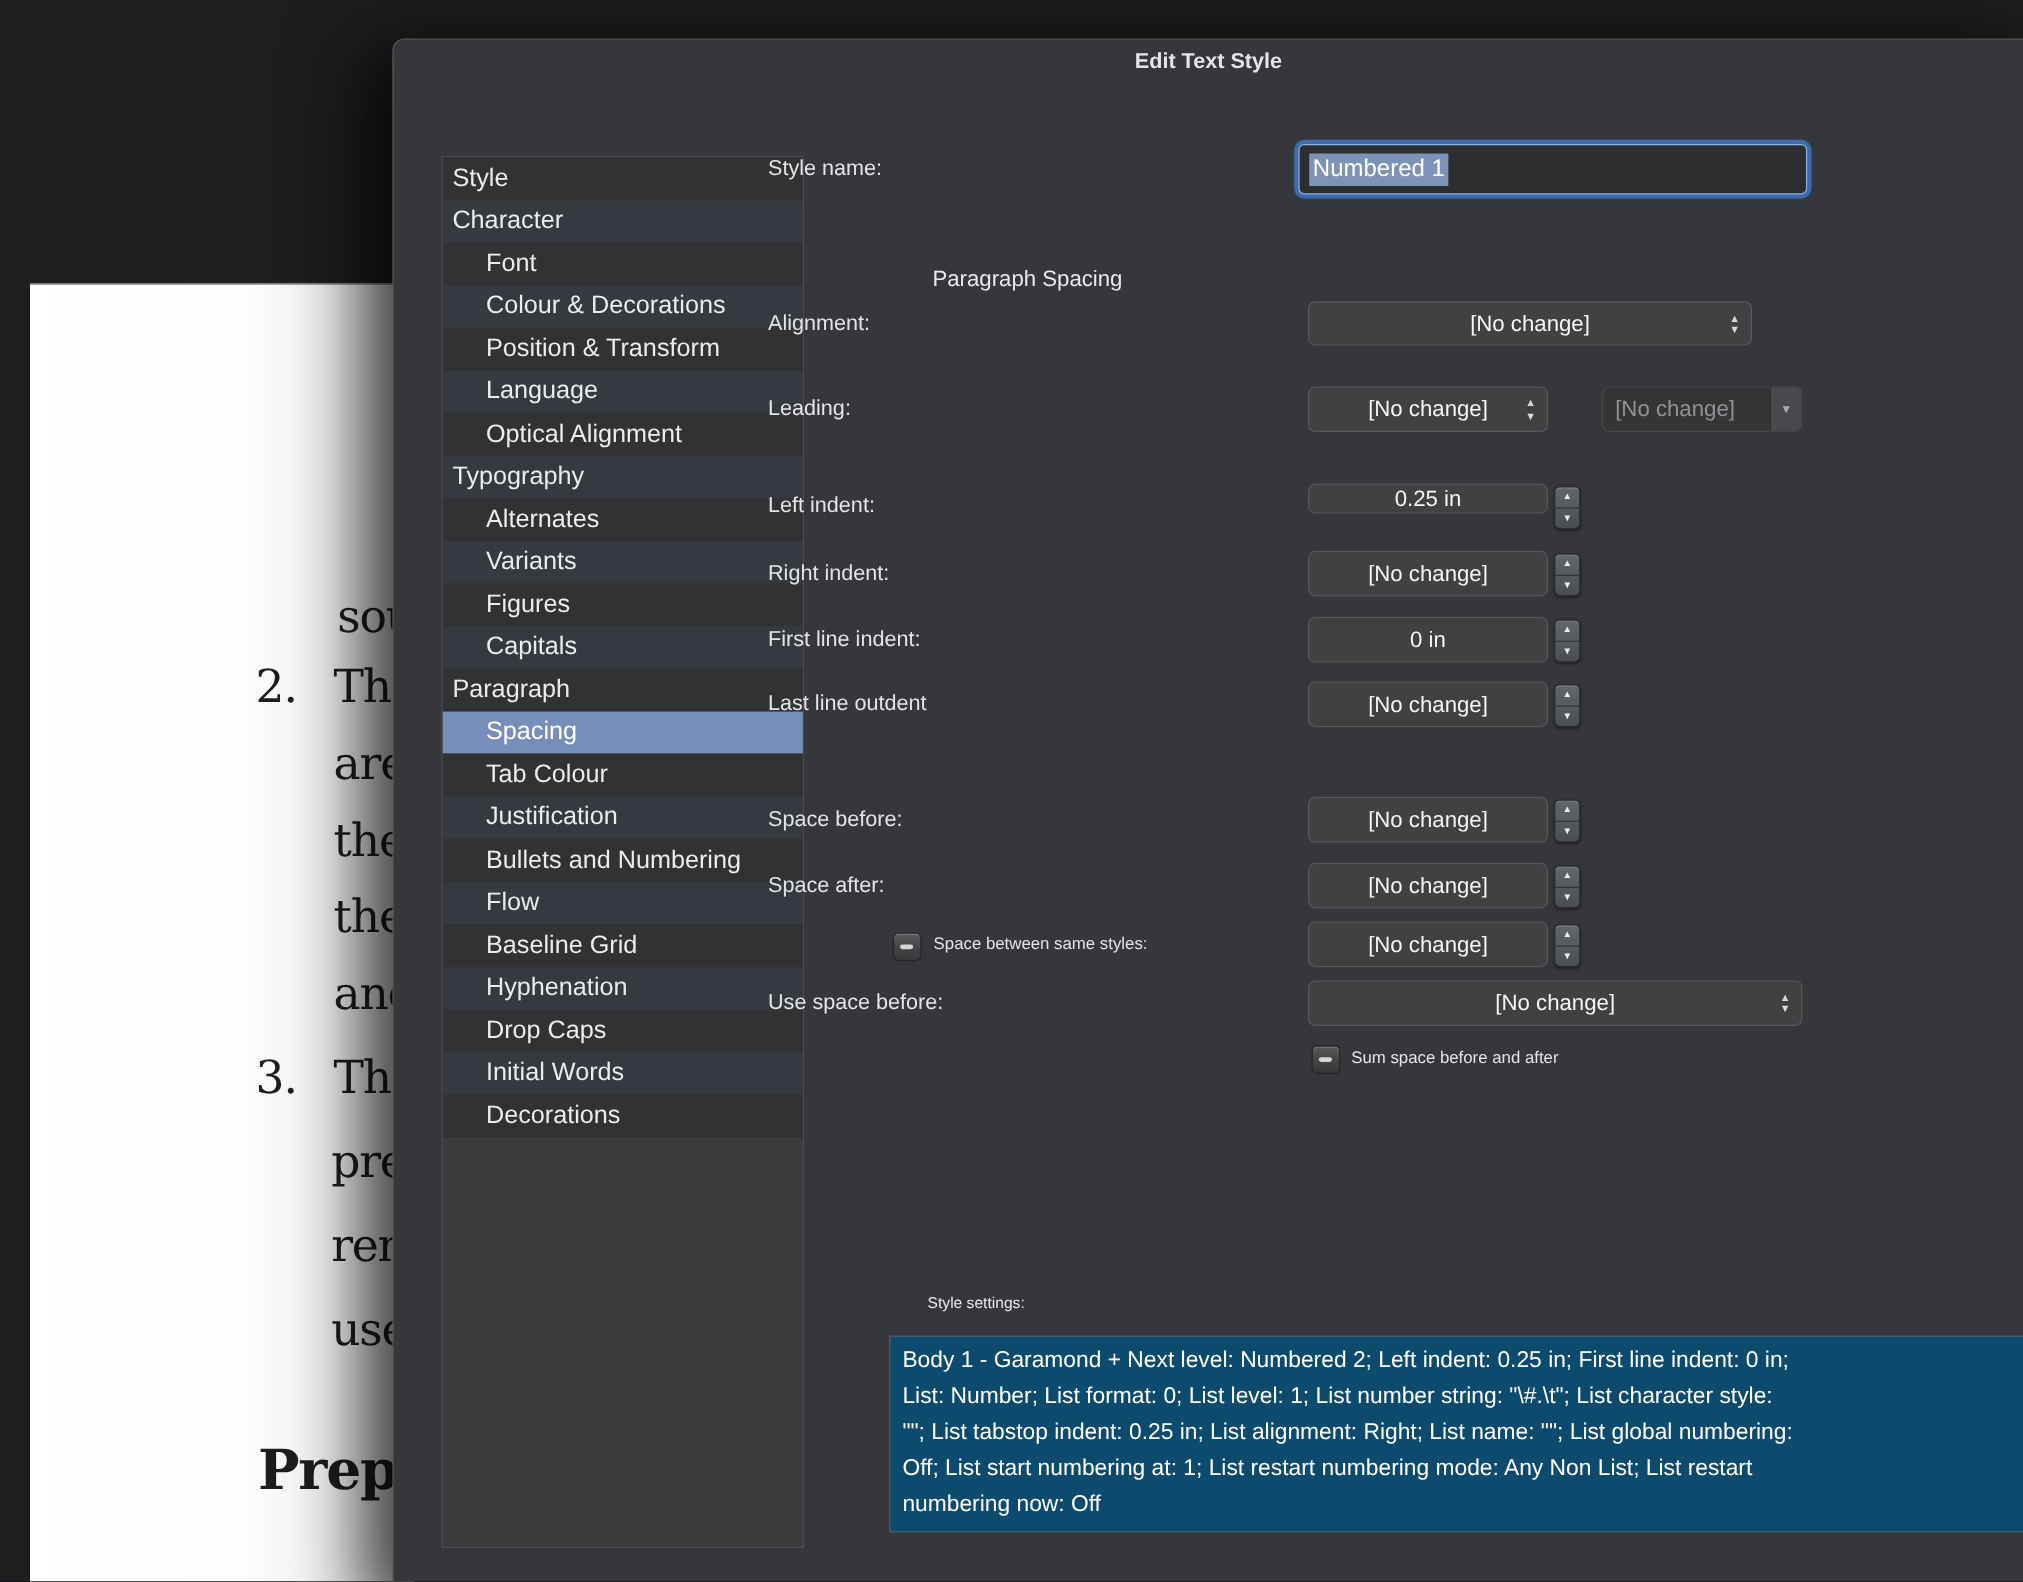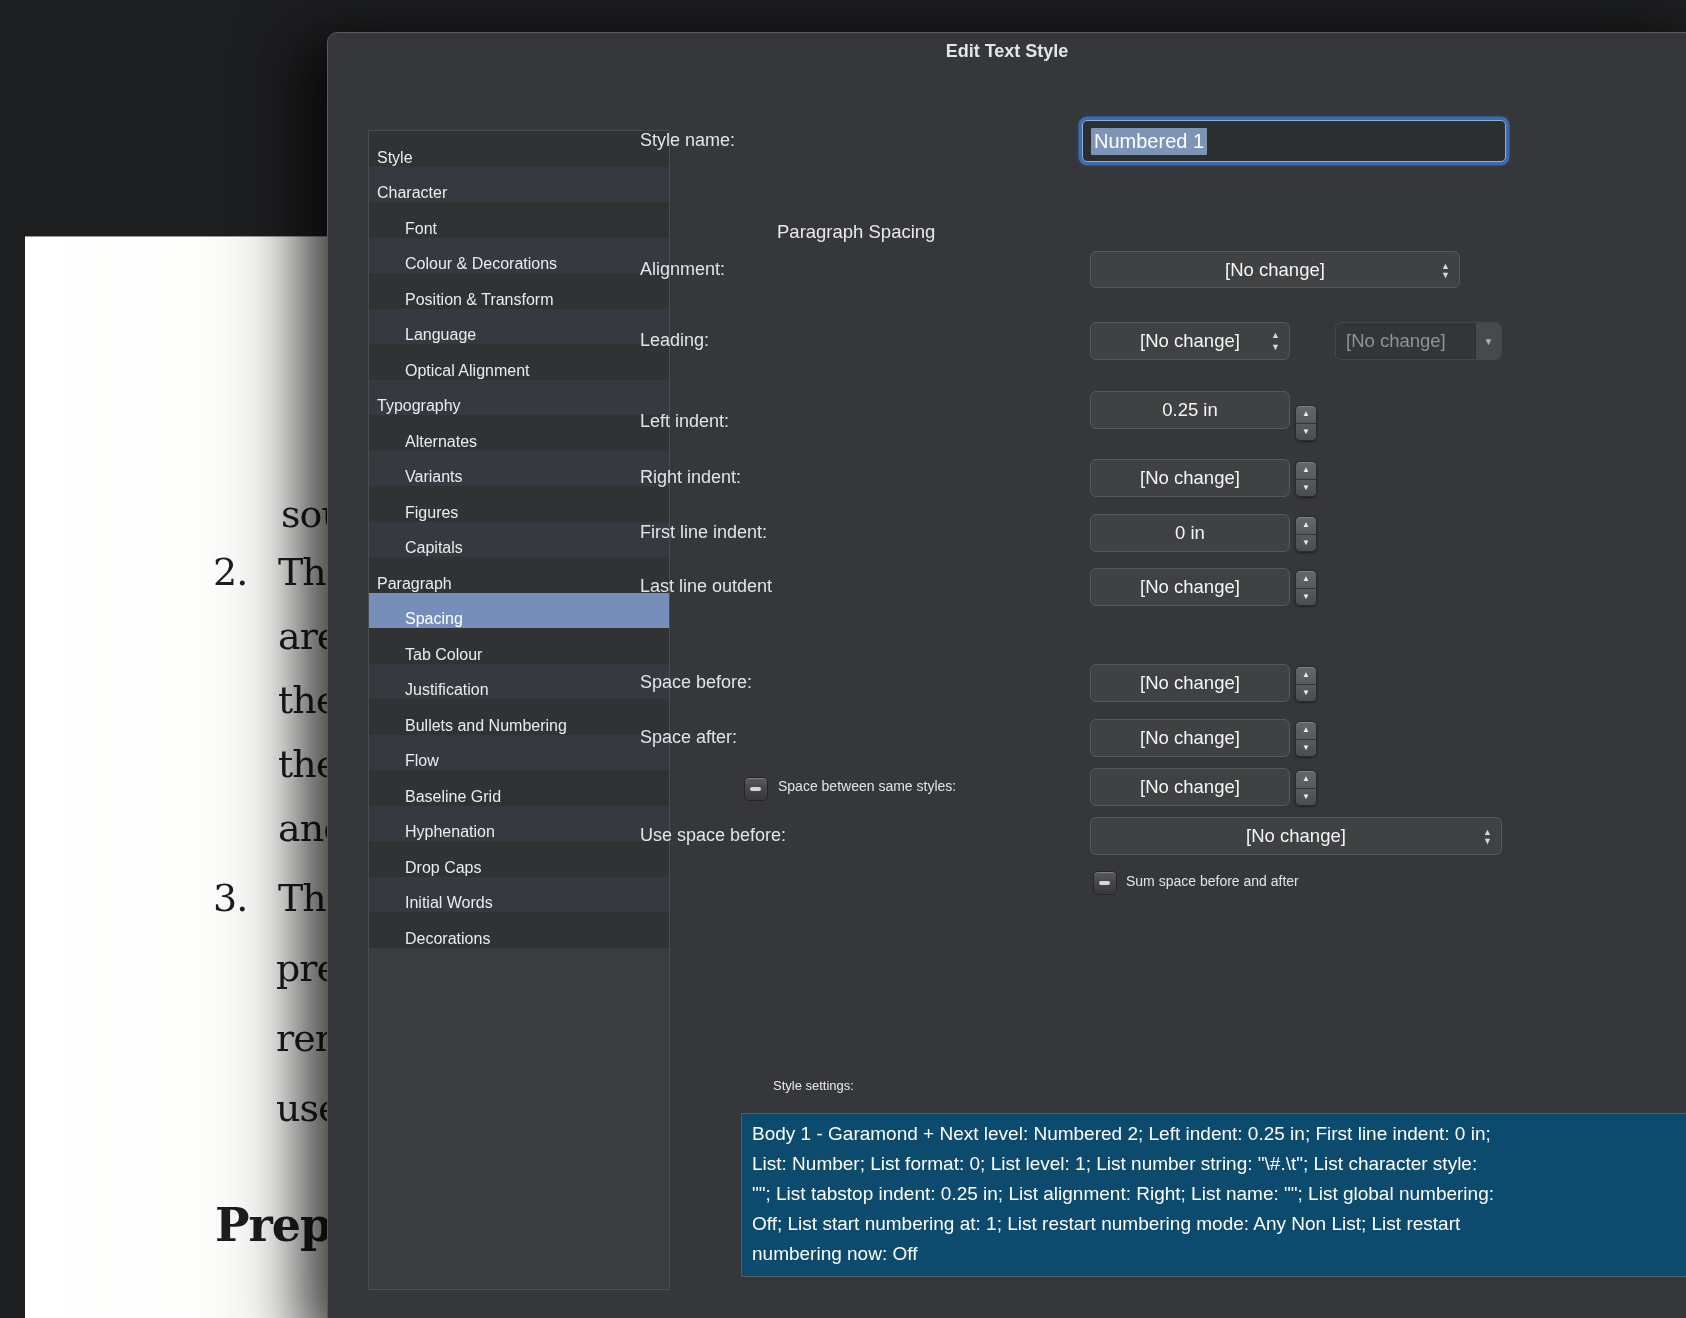--- a/index.html
+++ b/index.html
@@ -14,22 +14,22 @@
   .docfrag.bold{font-weight:bold;font-size:46px;}
   
   #dialog{position:absolute;left:327px;top:32px;width:1365px;height:1300px;
           background:#35373a;border:1px solid #5b5b5d;border-top-left-radius:10px;
           box-shadow:-28px 8px 60px rgba(0,0,0,.55), 0 18px 60px rgba(0,0,0,.5);z-index:10;}
   #dlg-title{position:absolute;left:1007px;top:41px;transform:translateX(-50%);
              font-size:18px;font-weight:600;color:#e4e5e7;z-index:11;}
   
   #sidebar{position:absolute;left:368px;top:130px;width:302px;height:1160px;
            background:#3a3c3e;border:1px solid #4a4c4e;box-sizing:border-box;z-index:11;}
-  .sb-row{height:35.5px;display:flex;align-items:flex-end;padding-left:8px;
-          font-size:16px;color:#eaecee;box-sizing:border-box;}
+  .sb-row{height:35.5px;display:flex;align-items:center;padding-left:8px;
+          font-size:21px;color:#eaecee;box-sizing:border-box;}
   .sb-row:nth-child(odd){background:#303234;}
   .sb-row:nth-child(even){background:#373940;}
   .sb-row.sub{padding-left:36px;}
   .sb-row.sel{background:#758fba;color:#ffffff;}
   
   .lbl{position:absolute;left:640px;width:438px;text-align:left;
        font-size:18px;color:#e2e4e6;white-space:nowrap;z-index:11;}
   .field,.popup,.combo{position:absolute;background:#3f4143;border:1px solid #56585a;
        border-radius:6px;box-sizing:border-box;display:flex;align-items:center;
        padding:0 10px;font-size:18.5px;color:#f4f5f6;z-index:11;justify-content:center;}
@@ -188,21 +188,21 @@
       </span>
   </div>
   <div class="combo disabled" style="left:1335px;top:322px;width:167px;height:38px">
     <span class="combo-text">[No change]</span>
     <span class="combo-btn">
         <span>▼</span>
       </span>
   </div>
 
   <div class="lbl" style="top:411px">Left indent:</div>
-  <div class="field" style="left:1090px;top:391px;width:200px;height:38px">
+  <div class="field" style="left:1090px;top:403px;width:200px;height:25px">
     <span>0.25 in</span>
   </div>
   <div class="stepper" style="left:1295px;top:405px">
     <div class="sh up">
         <span class="tri">▲</span>
       </div>
     <div class="sh">
         <span class="tri">▼</span>
       </div>
   </div>

